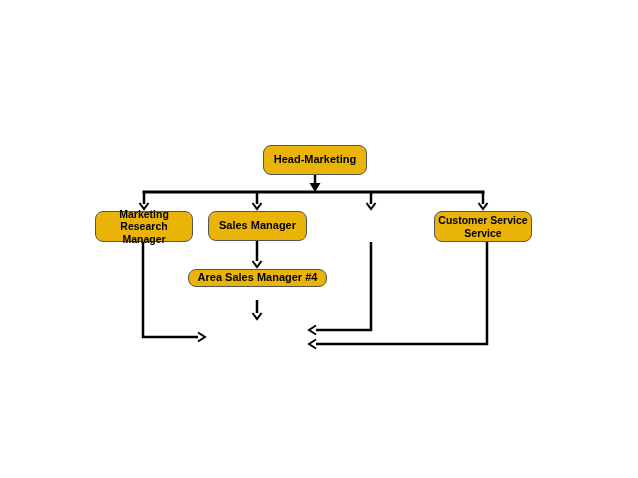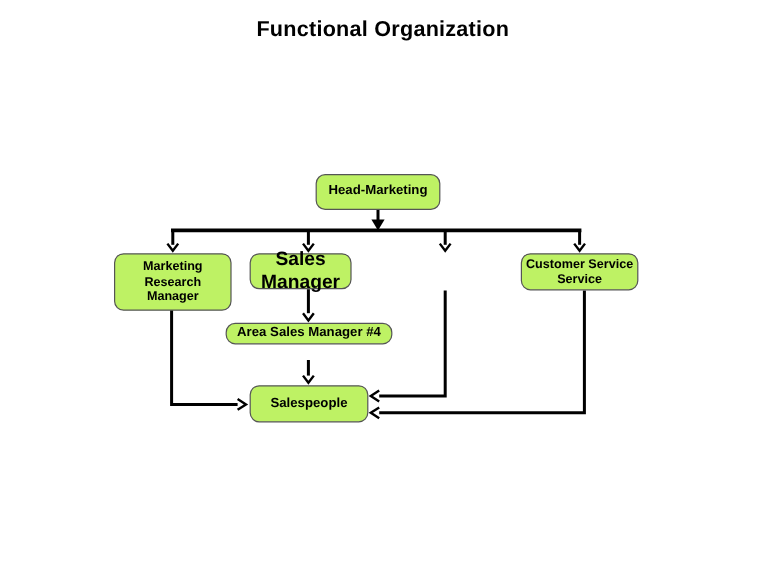--- a/index.html
+++ b/index.html
@@ -29,47 +29,46 @@
   .connectors {
     position: absolute;
     left: 0;
     top: 0;
     width: 638px;
     height: 478px;
   }
   .node {
     position: absolute;
     box-sizing: border-box;
-    background: #bef264;
+    background: #eab308;
     border: 1.4px solid #555555;
     border-radius: 8px;
     display: flex;
     align-items: center;
     justify-content: center;
     text-align: center;
     font-size: 10.5px;
     font-weight: bold;
     color: #000000;
     line-height: 1.2;
     padding: 1px 2px;
   }
   .node.head   { left: 263px; top: 145px; width: 104px; height: 30px; font-size: 11px; }
-  .node.mrm    { left:  95px; top: 211px; width:  98px; height: 48px; }
-  .node.sales  { left: 208px; top: 211px; width:  85px; height: 30px; font-size: 16px; }
+  .node.mrm    { left:  95px; top: 211px; width:  98px; height: 31px; }
+  .node.sales  { left: 208px; top: 211px; width:  99px; height: 30px; font-size: 11px; }
   .node.prom   { left: 323px; top: 211px; width:  96px; height: 31px; }
   .node.csm    { left: 434px; top: 211px; width:  98px; height: 31px; }
   .node.asm    { left: 188px; top: 269px; width: 139px; height: 18px; font-size: 11px; }
   .node.sp     { left: 208px; top: 321px; width:  99px; height: 31px; font-size: 11px; }
 </style>
 </head>
 <body>
 
 <div class="stage">
 
-  <div class="title">Functional Organization</div>
 
   <svg class="connectors" viewBox="0 0 638 478" xmlns="http://www.w3.org/2000/svg">
 
     <g stroke="#000000" fill="#000000">
       <line x1="315" y1="175" x2="315" y2="184" stroke-width="2.5"></line>
       <polygon points="309.5,183 320.5,183 315,192" stroke="none"></polygon>
     </g>
 
     <line x1="142.5" y1="192" x2="484.5" y2="192" stroke="#000000" stroke-width="3"></line>
 
@@ -108,15 +107,14 @@
       <polyline points="487,242 487,344 316,344" stroke-width="2.5"></polyline>
       <polyline points="316,339.5 309,344 316,348.5"></polyline>
     </g>
   </svg>
 
   <div class="node head">Head-Marketing</div>
   <div class="node mrm">Marketing Research Manager</div>
   <div class="node sales">Sales Manager</div>
   <div class="node csm">Customer Service Service</div>
   <div class="node asm">Area Sales Manager #4</div>
-  <div class="node sp">Salespeople</div>
 
 </div>
 
 </body></html>

